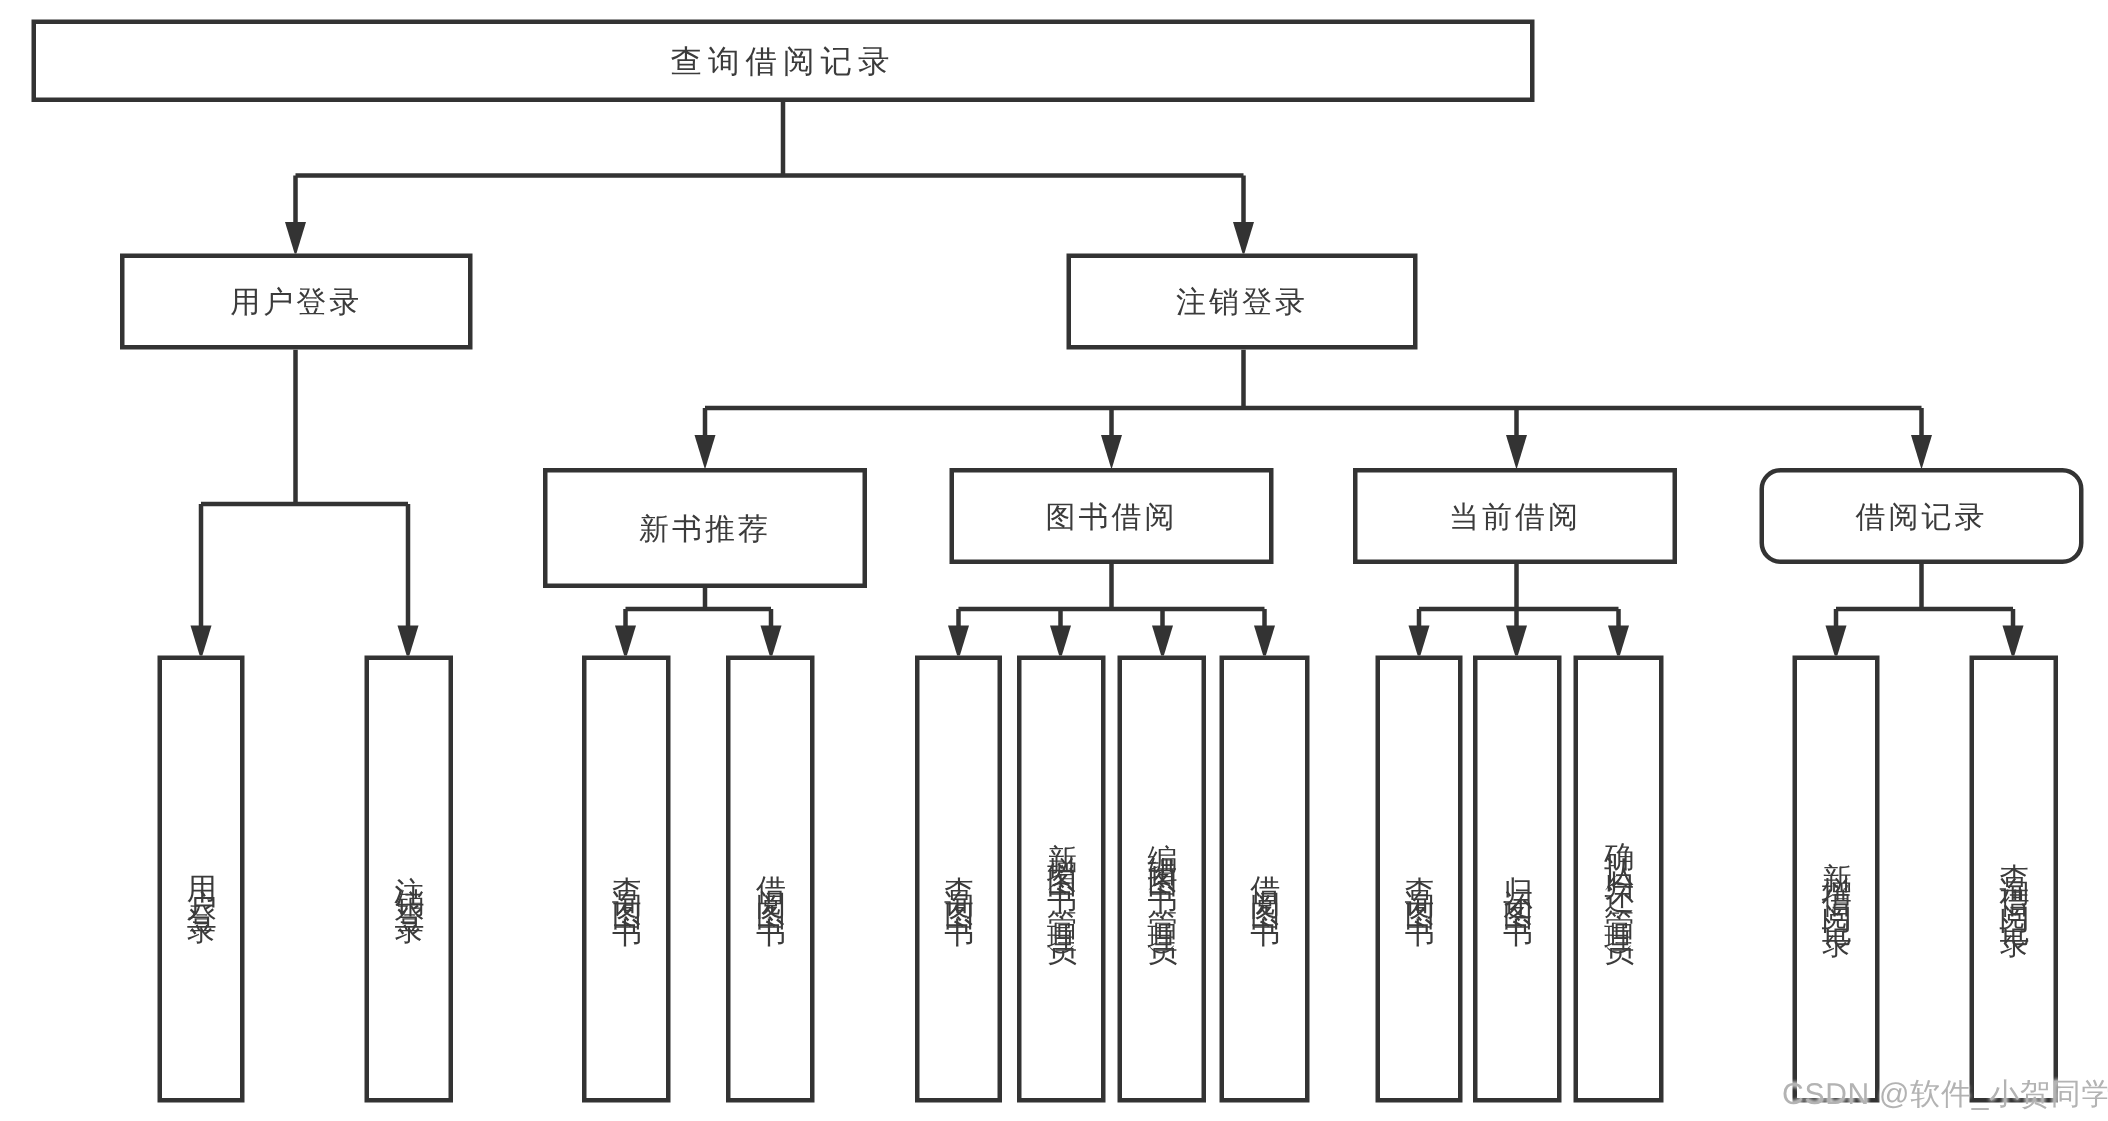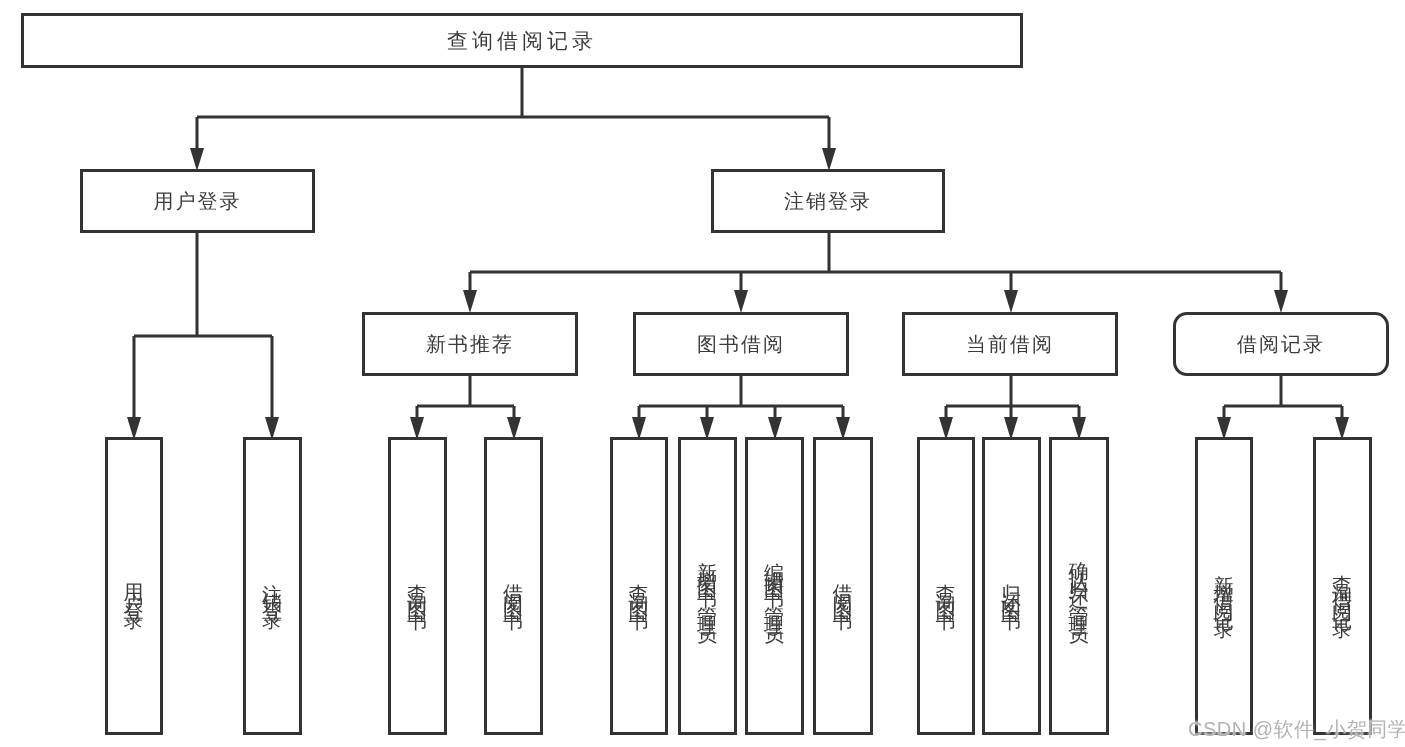--- a/index.html
+++ b/index.html
@@ -106,21 +106,21 @@
     <span class="label">查询借阅记录</span>
   </div>
 
   <div class="box" style="left:80px; top:169px; width:235px; height:64px;">
     <span class="label">用户登录</span>
   </div>
   <div class="box" style="left:711px; top:169px; width:234px; height:64px;">
     <span class="label">注销登录</span>
   </div>
 
-  <div class="box" style="left:362px; top:312px; width:216px; height:64px;font-family:Liberation Serif, serif;">
+  <div class="box" style="left:362px; top:312px; width:216px; height:80px;font-family:Liberation Serif, serif;">
     <span class="label">新书推荐</span>
   </div>
   <div class="box" style="left:902px; top:312px; width:216px; height:64px;">
     <span class="label">当前借阅</span>
   </div>
   <div class="box" style="left:633px; top:312px; width:216px; height:64px;">
     <span class="label">图书借阅</span>
   </div>
   <div class="box" style="left:1173px; top:312px; width:216px; height:64px;border-radius:14px;">
     <span class="label">借阅记录</span>

